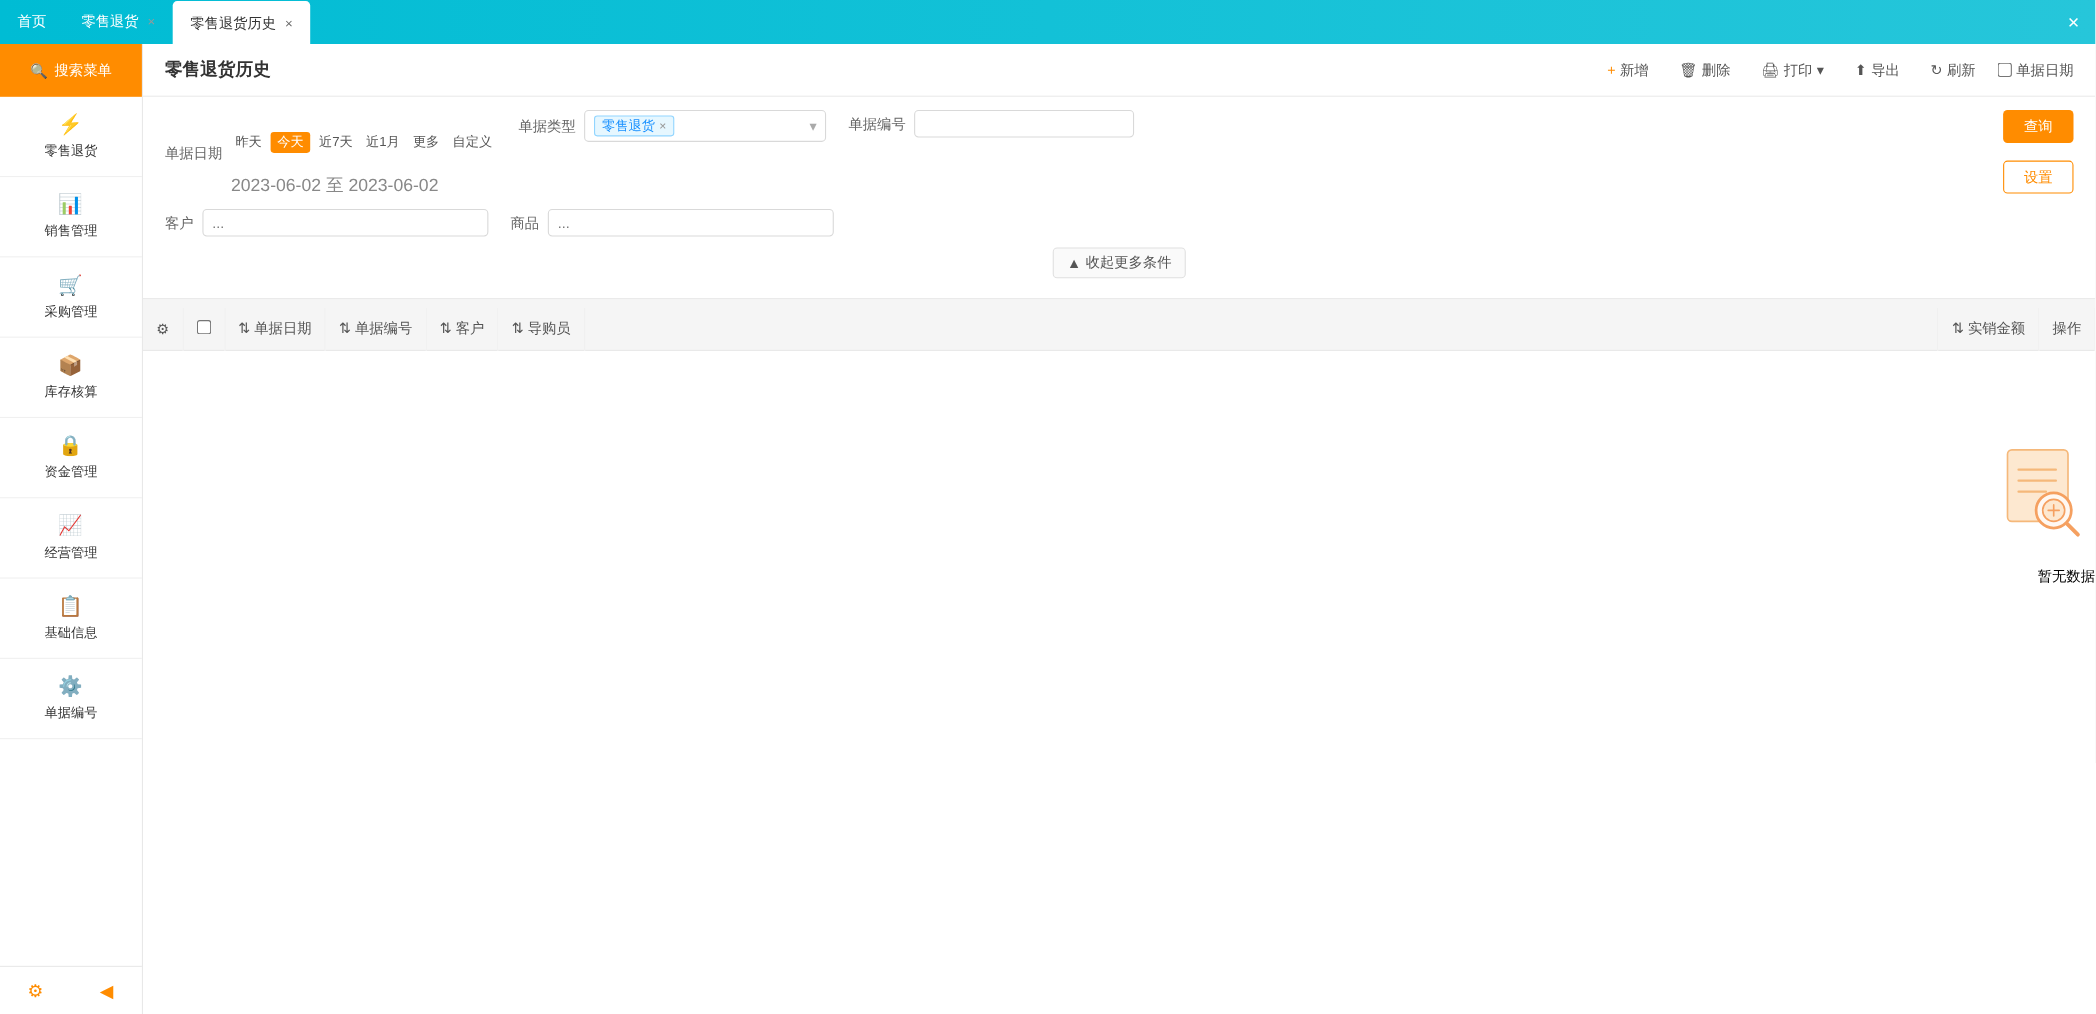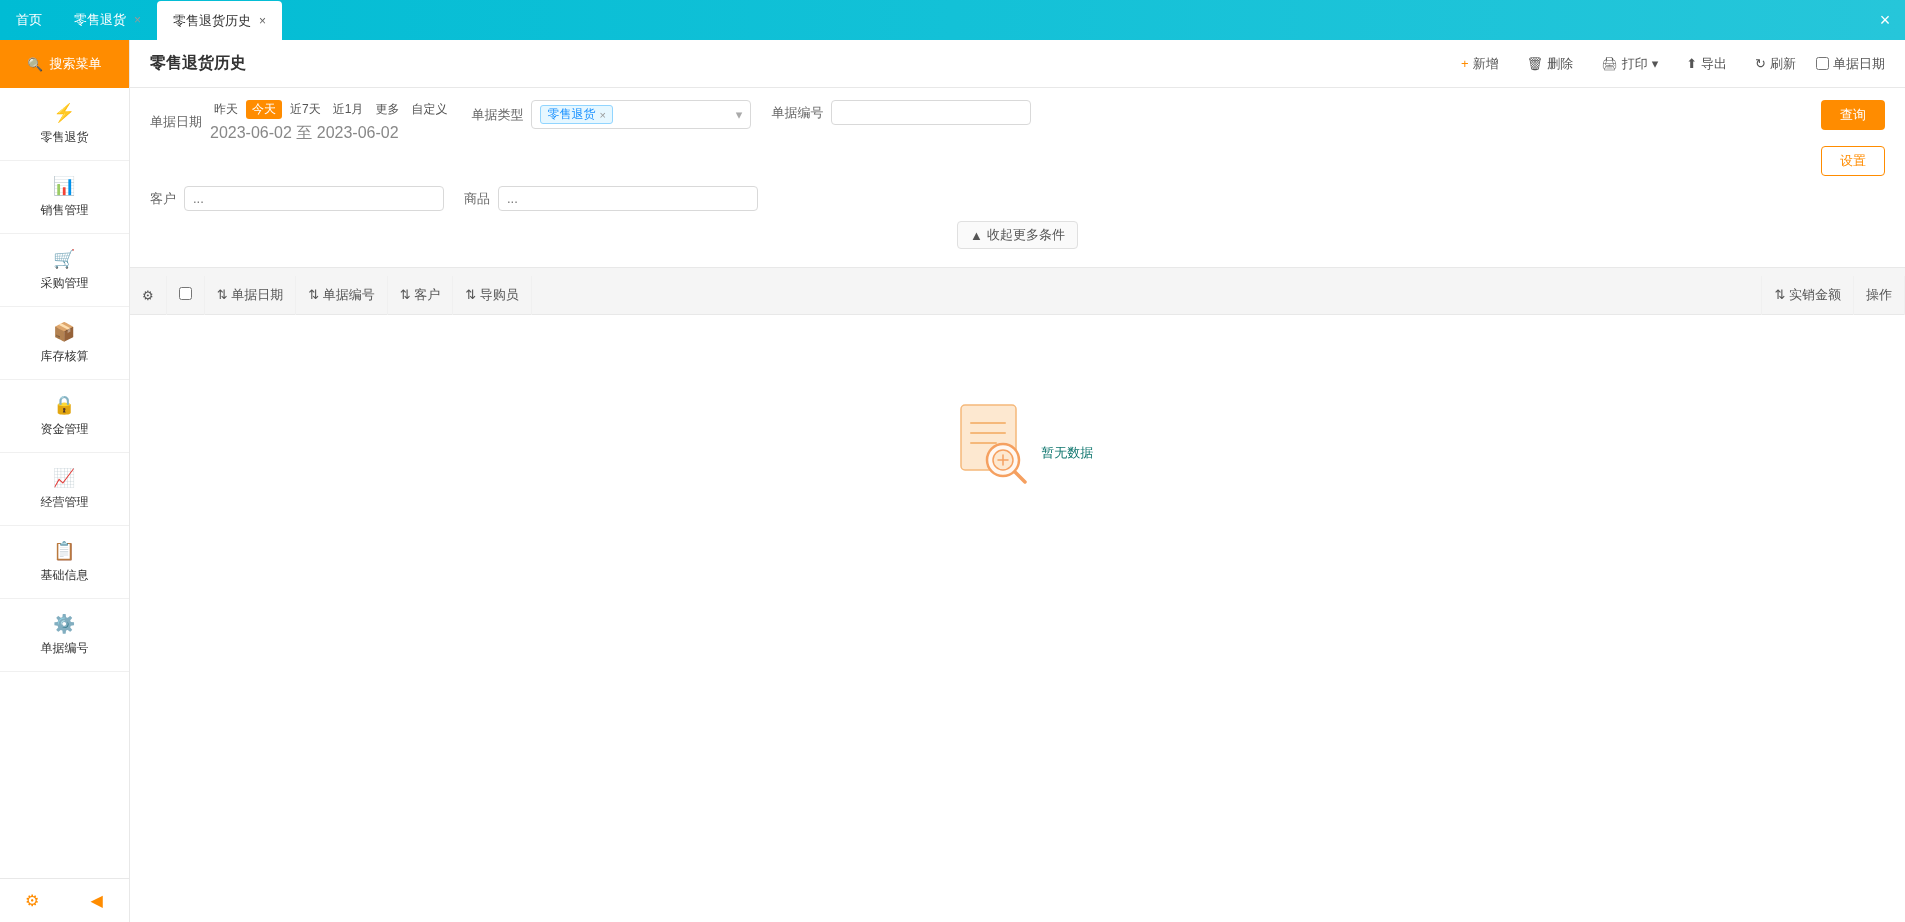--- a/index.html
+++ b/index.html
@@ -268,25 +268,25 @@
       border-right: 1px solid #f0f0f0;
       white-space: nowrap;
     }
     .data-table th.sortable { cursor: pointer; }
     .th-settings { width: 40px; text-align: center; }
     .th-checkbox { width: 40px; text-align: center; }
 
     
     .empty-state {
       display: flex;
-      flex-direction: row;
-      align-items: center;
+      flex-direction: column;
+      align-items: flex-end;
       justify-content: center;
       padding: 80px 0;
-      color: #0f766e;
+      color: #000000;
       font-size: 13px;
     }
     .empty-icon {
       width: 100px;
       height: 100px;
       margin-bottom: 16px;
     }
 
     
     .pagination-bar {
@@ -450,21 +450,21 @@
           <span>单据日期</span>
         </div>
       </div>
     </div>
 
     <div class="filter-area">
       <div class="filter-row">
 
         <div class="filter-item">
           <span class="filter-label">单据日期</span>
-          <div style="display:flex;flex-direction:column;gap:2px;">
+          <div style="display:flex;flex-direction:column;gap:18px;margin-top:20px;">
             <div class="date-quick-btns">
               <span class="date-quick-btn">昨天</span>
               <span class="date-quick-btn active">今天</span>
               <span class="date-quick-btn">近7天</span>
               <span class="date-quick-btn">近1月</span>
               <span class="date-quick-btn">更多</span>
               <span class="date-quick-btn">自定义</span>
             </div>
             <div class="date-range-text">2023-06-02 至 2023-06-02</div>
           </div>

